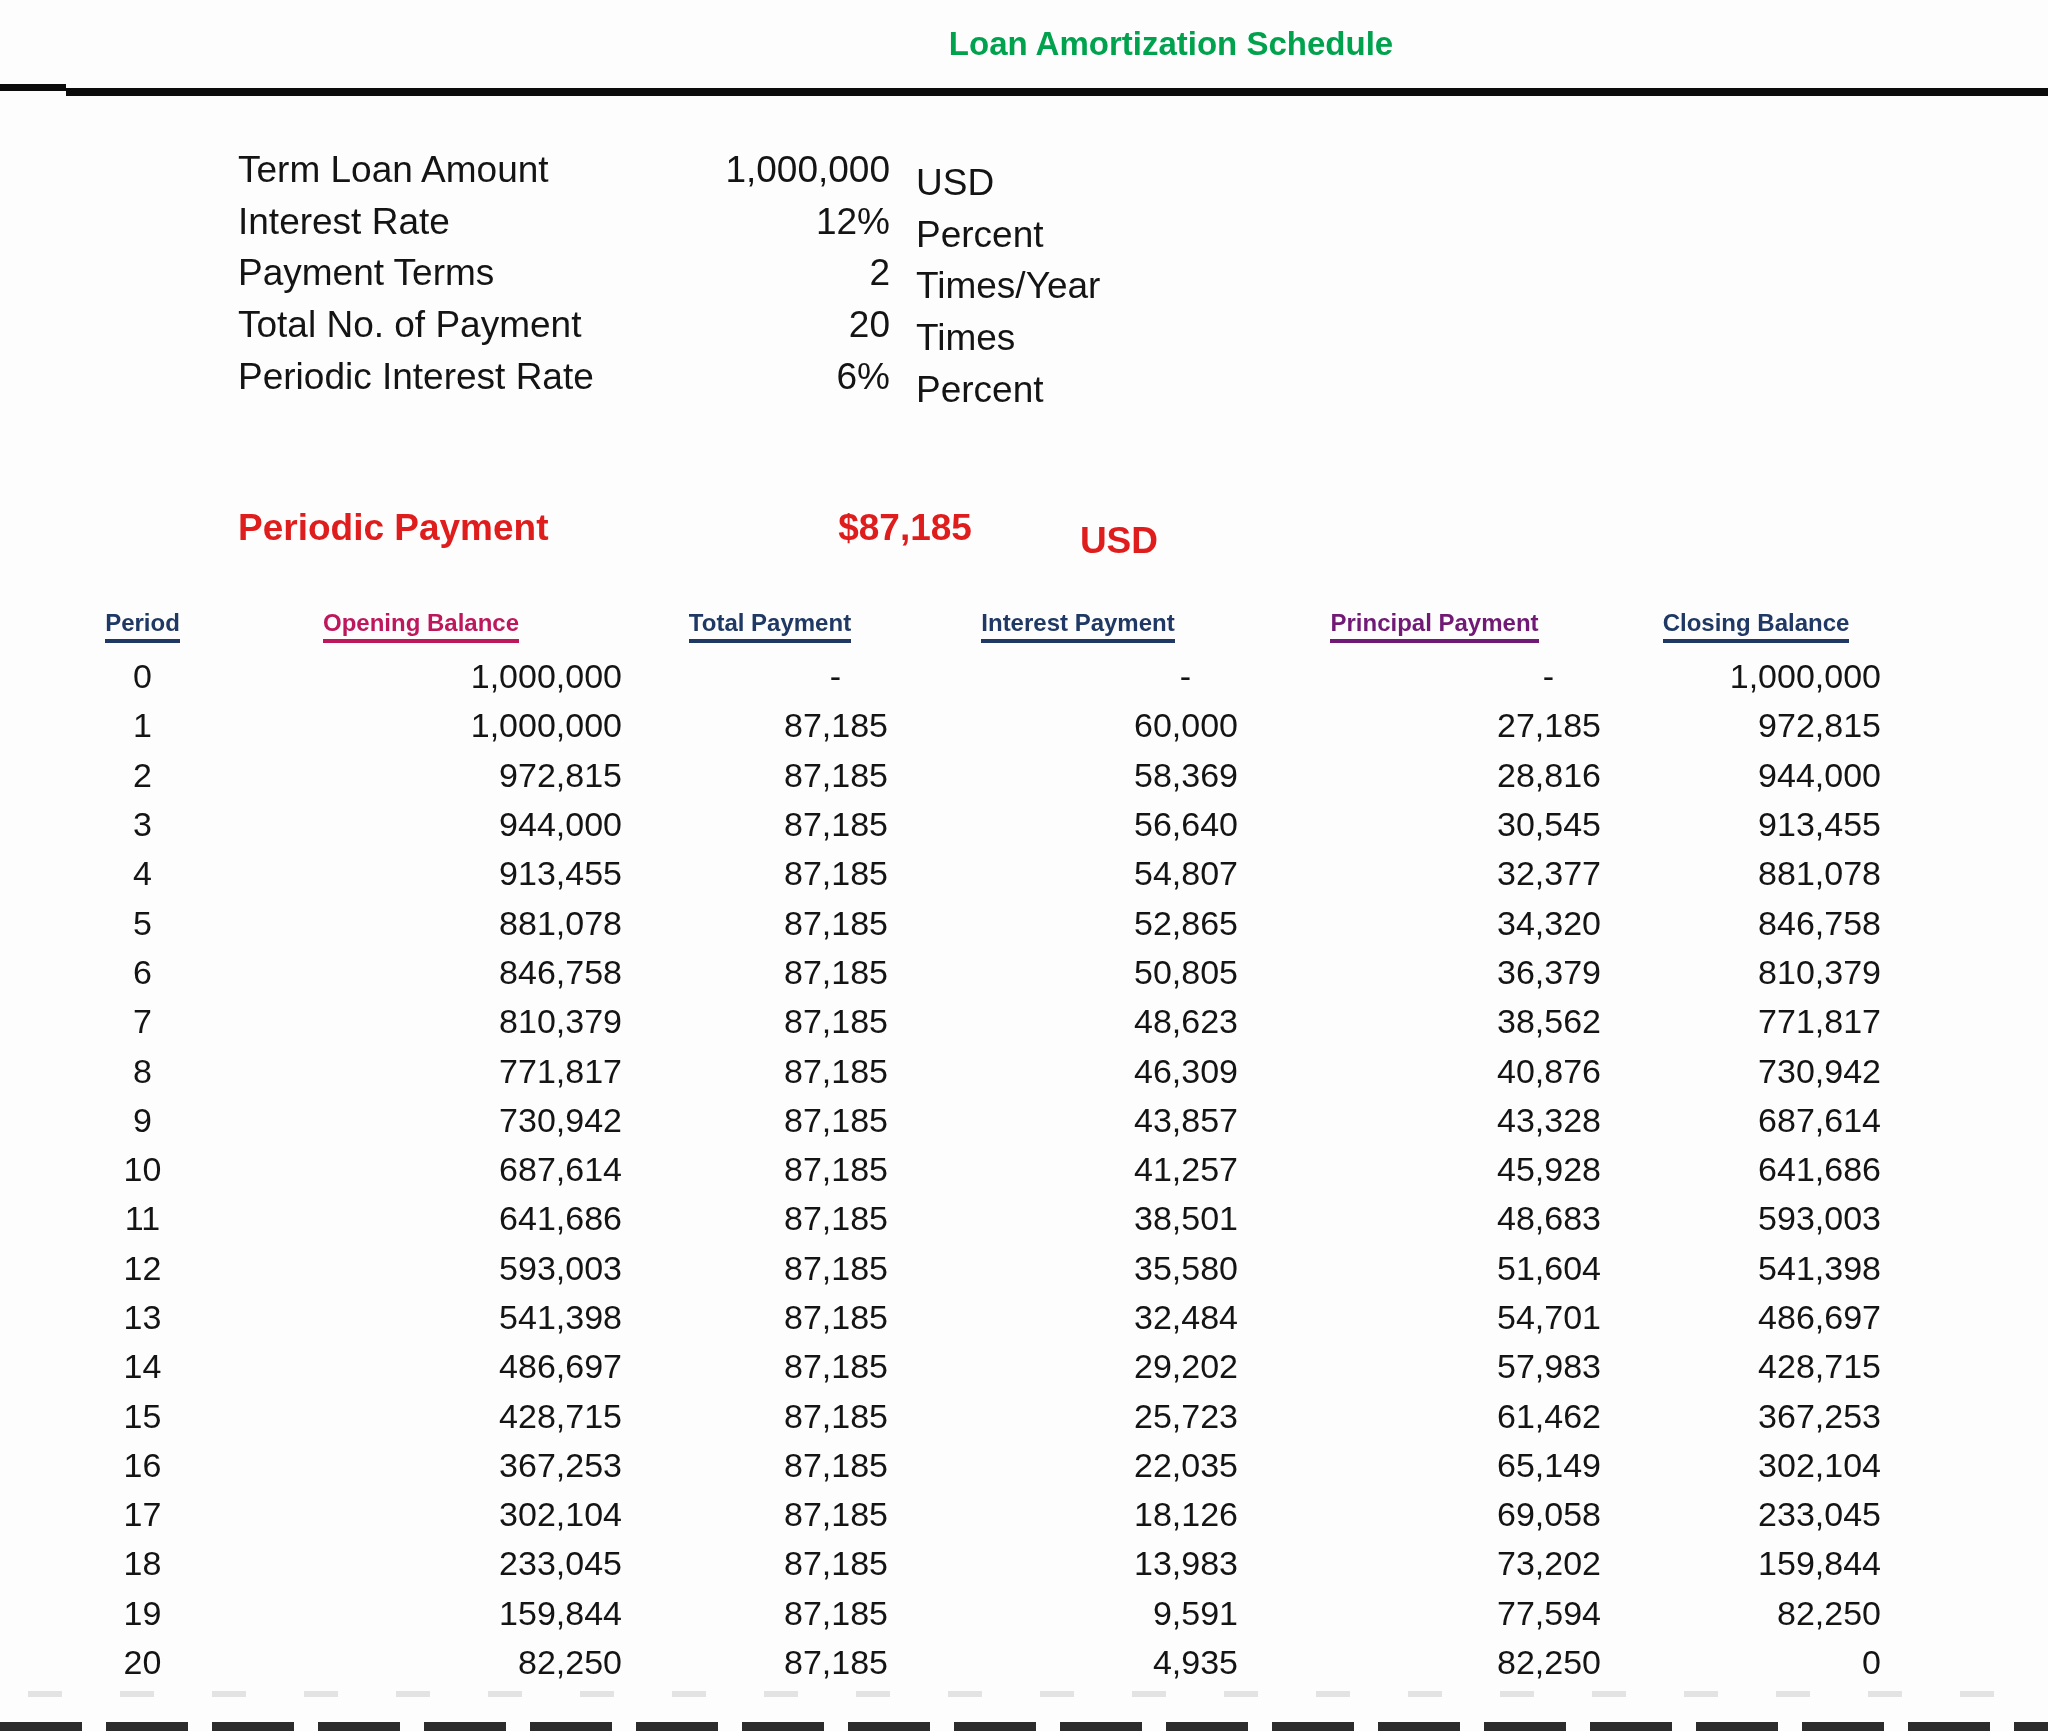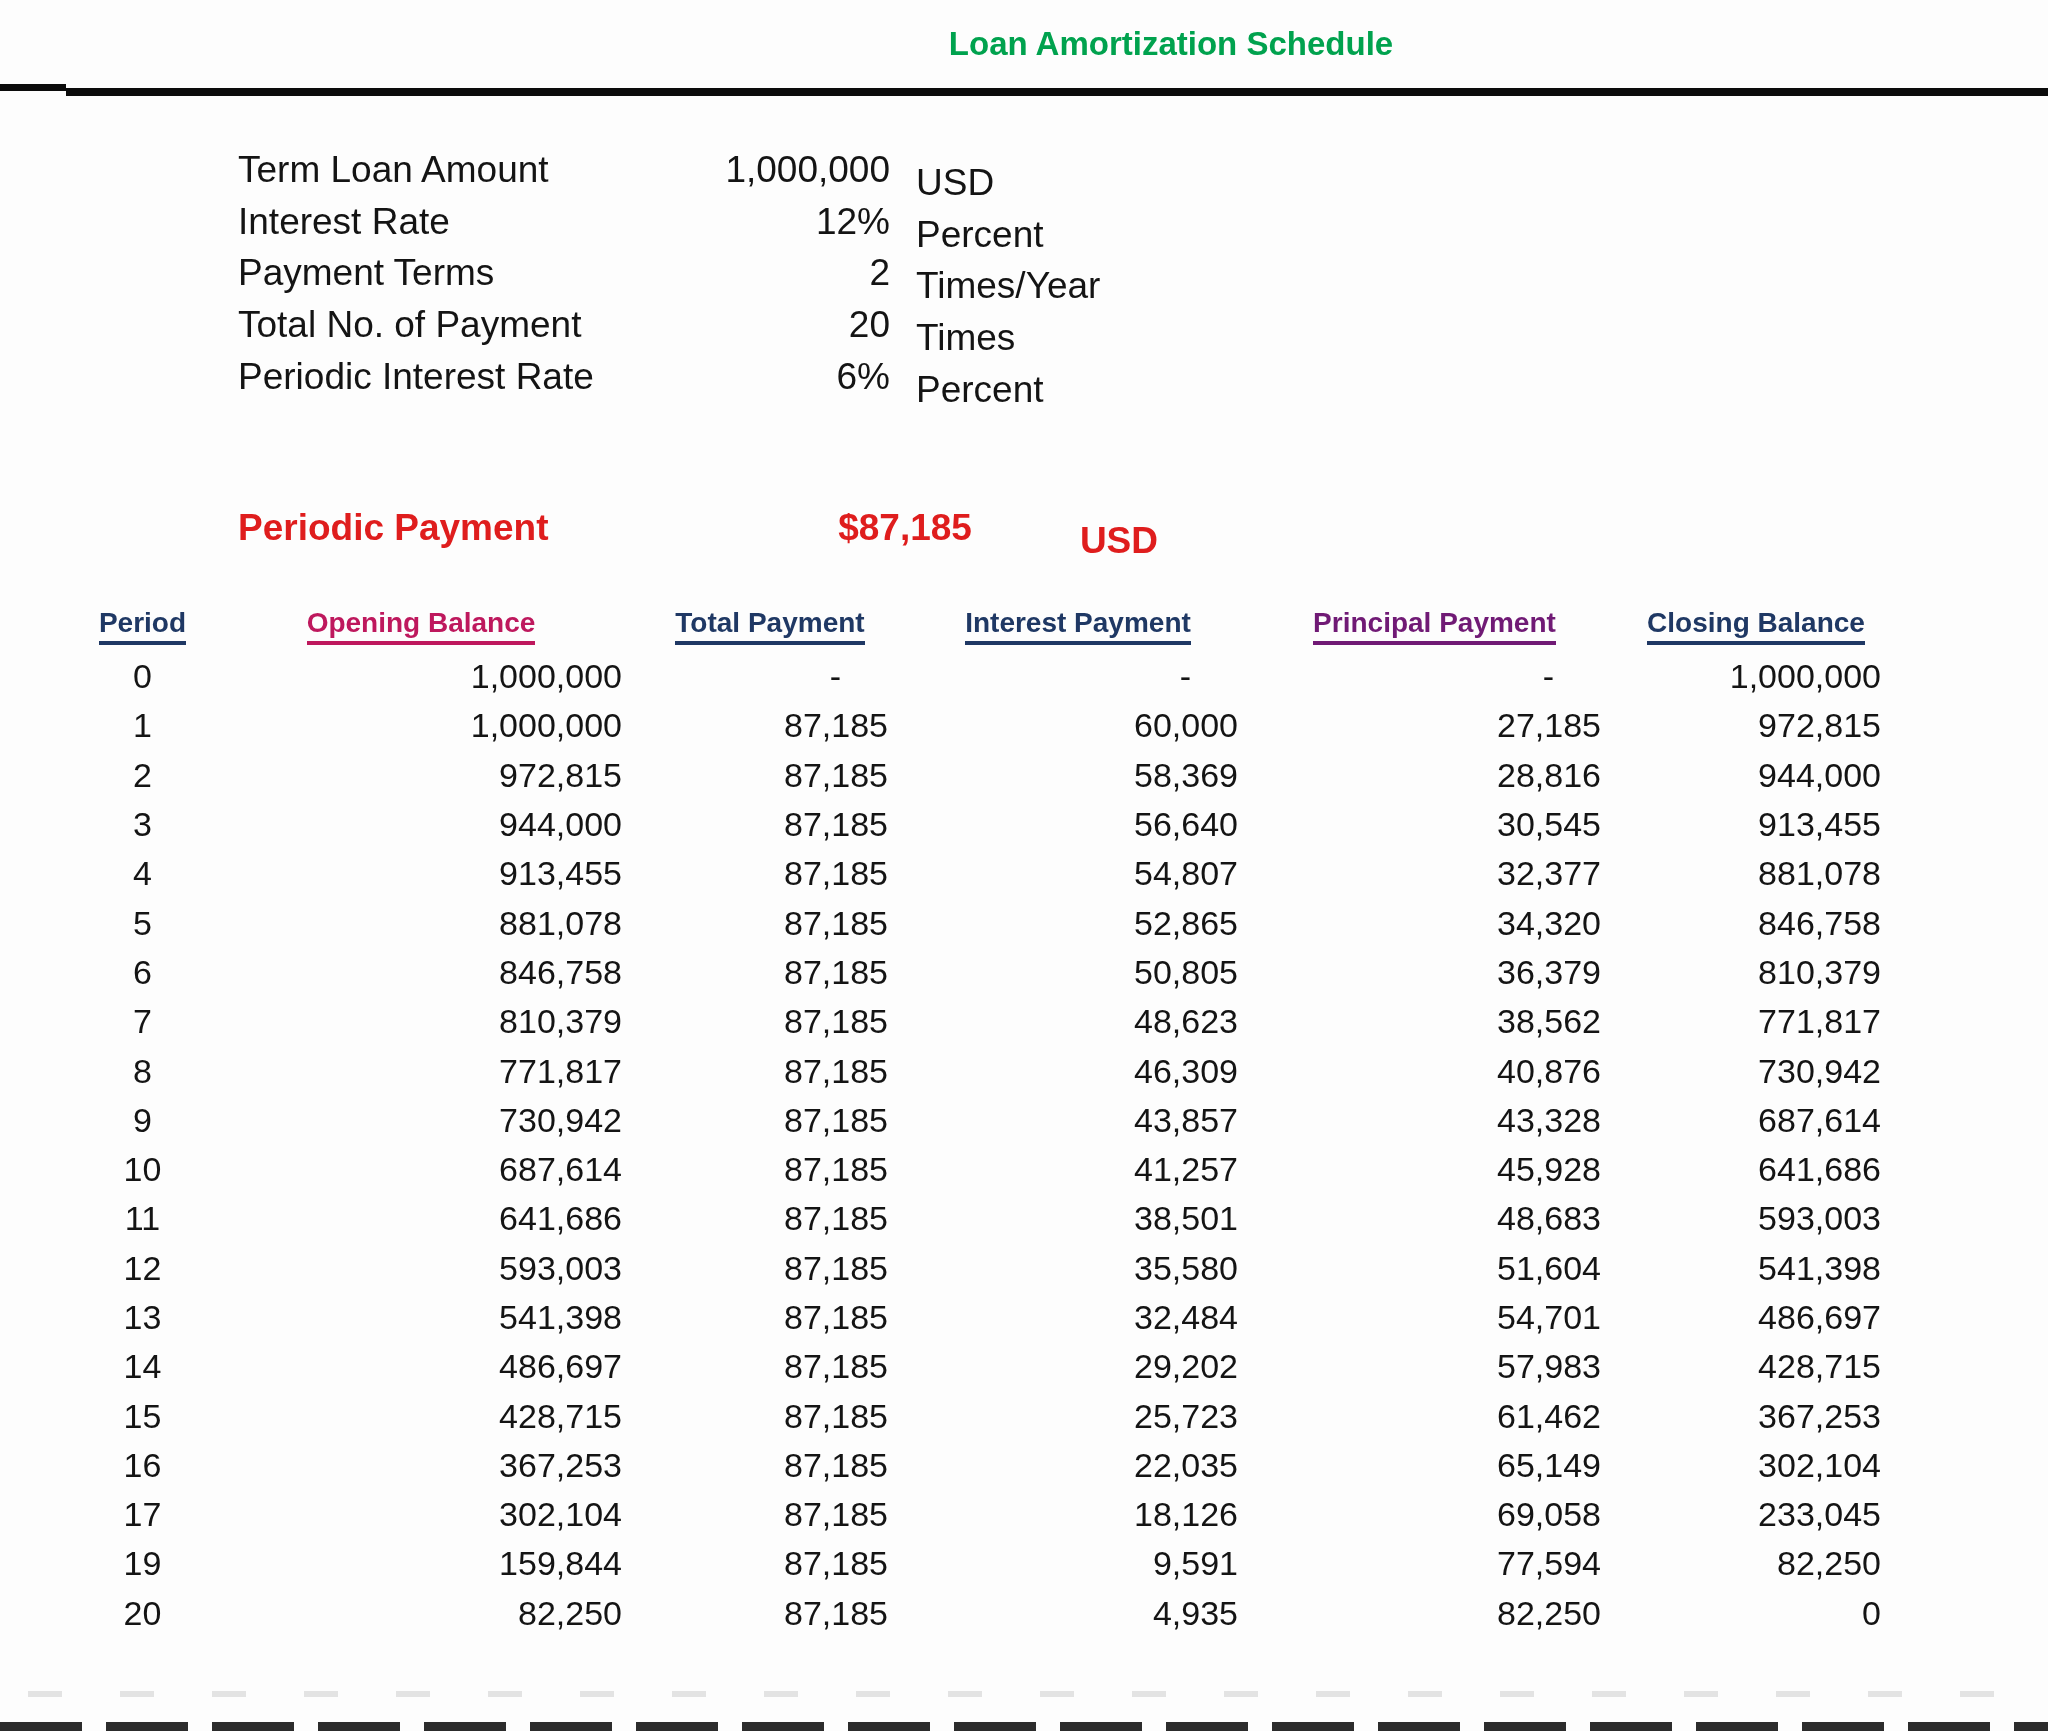--- a/index.html
+++ b/index.html
@@ -45,21 +45,21 @@
   table { border-collapse:collapse; table-layout:fixed; width:1816px; }
   col.c-period    { width:125px; }
   col.c-opening   { width:432px; }
   col.c-total     { width:266px; }
   col.c-interest  { width:350px; }
   col.c-principal { width:363px; }
   col.c-closing   { width:280px; }
 
   th {
     height:52px; padding:0; vertical-align:middle;
-    font-size:28px; font-weight:bold; text-align:center; white-space:nowrap;
+    font-size:24px; font-weight:bold; text-align:center; white-space:nowrap;
   }
   th .hdr-underline {
     display:inline-block; line-height:1.0;
     padding-bottom:4px; border-bottom:4px solid currentColor;
   }
   td {
     height:49.3px; padding:0 15px 0 0;
     font-size:34px; text-align:right; white-space:nowrap;
     vertical-align:middle;
   }
@@ -277,20 +277,28 @@
         </tr>
         <tr>
           <td class="cell-period">17</td>
           <td class="cell-opening">302,104</td>
           <td class="cell-total">87,185</td>
           <td class="cell-interest">18,126</td>
           <td class="cell-principal">69,058</td>
           <td class="cell-closing">233,045</td>
         </tr>
         <tr>
+          <td class="cell-period">18</td>
+          <td class="cell-opening">233,045</td>
+          <td class="cell-total">87,185</td>
+          <td class="cell-interest">13,983</td>
+          <td class="cell-principal">73,202</td>
+          <td class="cell-closing">159,844</td>
+        </tr>
+        <tr>
           <td class="cell-period">19</td>
           <td class="cell-opening">159,844</td>
           <td class="cell-total">87,185</td>
           <td class="cell-interest">9,591</td>
           <td class="cell-principal">77,594</td>
           <td class="cell-closing">82,250</td>
         </tr>
         <tr>
           <td class="cell-period">20</td>
           <td class="cell-opening">82,250</td>

